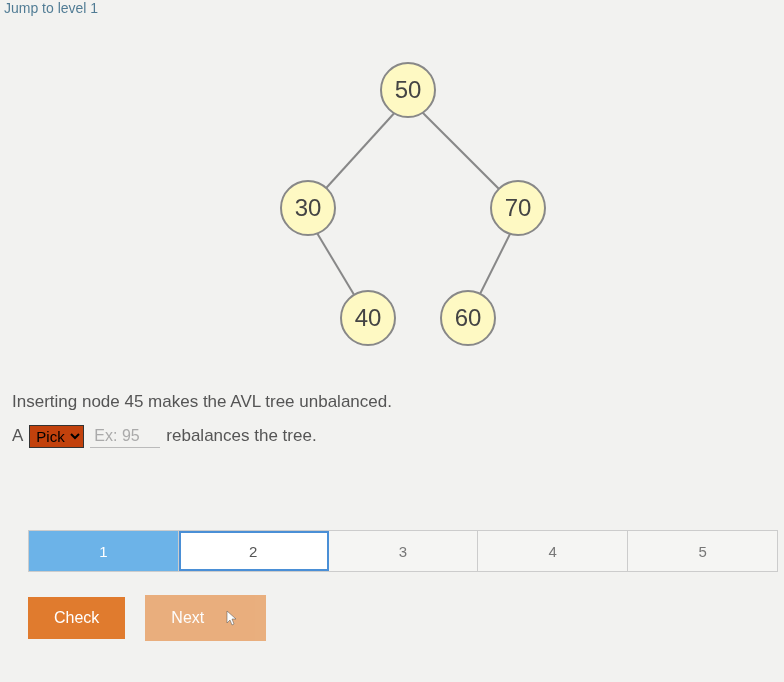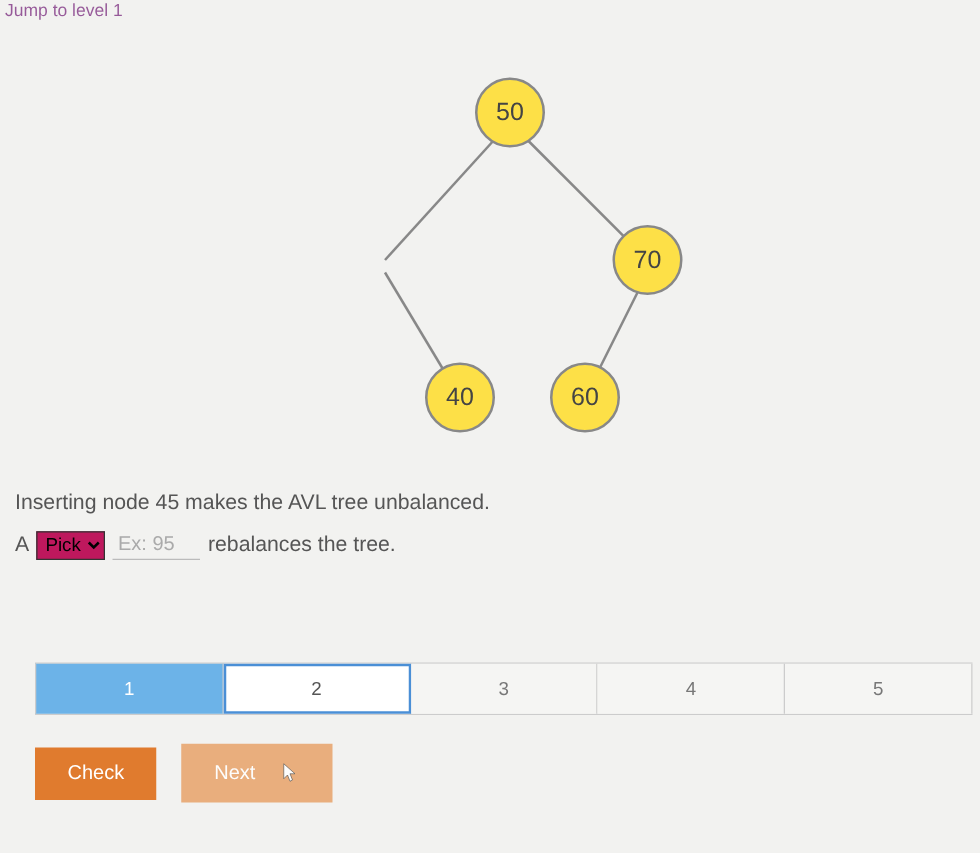--- a/index.html
+++ b/index.html
@@ -8,63 +8,63 @@
       background: #f2f2f0;
       width: 784px;
       height: 682px;
       position: relative;
       color: #333;
     }
     .top-crumb {
       position: absolute;
       top: 0;
       left: 4px;
-      color: #701a75;
+      color: #0c4a6e;
       font-size: 14px;
       opacity: 0.7;
     }
     .tree-area {
       position: absolute;
       top: 50px;
       left: 120px;
       width: 440px;
       height: 300px;
     }
     .tree-area svg { position: absolute; top: 0; left: 0; }
     .node {
       position: absolute;
       width: 56px;
       height: 56px;
       border-radius: 50%;
       border: 2px solid #888;
-      background: #fde047;
+      background: #fef9c3;
       display: flex;
       align-items: center;
       justify-content: center;
-      font-size: 20px;
+      font-size: 24px;
       color: #444;
     }
     .question {
       position: absolute;
       top: 385px;
       left: 12px;
       font-size: 17px;
       color: #555;
       line-height: 2;
     }
     .q-row2 {
       display: flex;
       align-items: center;
       gap: 6px;
       flex-wrap: wrap;
     }
     .pick-select {
       font-size: 15px;
       border: 1px solid #333;
-      background: #be185d;
+      background: #c2410c;
       padding: 1px 2px;
     }
     .rotation-input {
       width: 70px;
       font-size: 16px;
       border: none;
       border-bottom: 1px solid #bbb;
       background: transparent;
       color: #0c4a6e;
       padding: 2px 4px;
@@ -132,20 +132,21 @@
 <div class="top-crumb">Jump to level 1</div>
 
 <div class="tree-area">
   <svg width="440" height="300">
     <line x1="288" y1="48" x2="188" y2="158" stroke="#888" stroke-width="2"></line>
     <line x1="288" y1="48" x2="398" y2="158" stroke="#888" stroke-width="2"></line>
     <line x1="188" y1="168" x2="248" y2="268" stroke="#888" stroke-width="2"></line>
     <line x1="398" y1="168" x2="348" y2="268" stroke="#888" stroke-width="2"></line>
   </svg>
   <div class="node" style="left:260px; top:12px;">50</div>
+  <div class="node" style="left:160px; top:130px;">30</div>
   <div class="node" style="left:370px; top:130px;text-align:center;">70</div>
   <div class="node" style="left:220px; top:240px;">40</div>
   <div class="node" style="left:320px; top:240px;">60</div>
 </div>
 
 <div class="question">
   <div>Inserting node 45 makes the AVL tree unbalanced.</div>
   <div class="q-row2">
     <span>A</span>
     <select class="pick-select">

